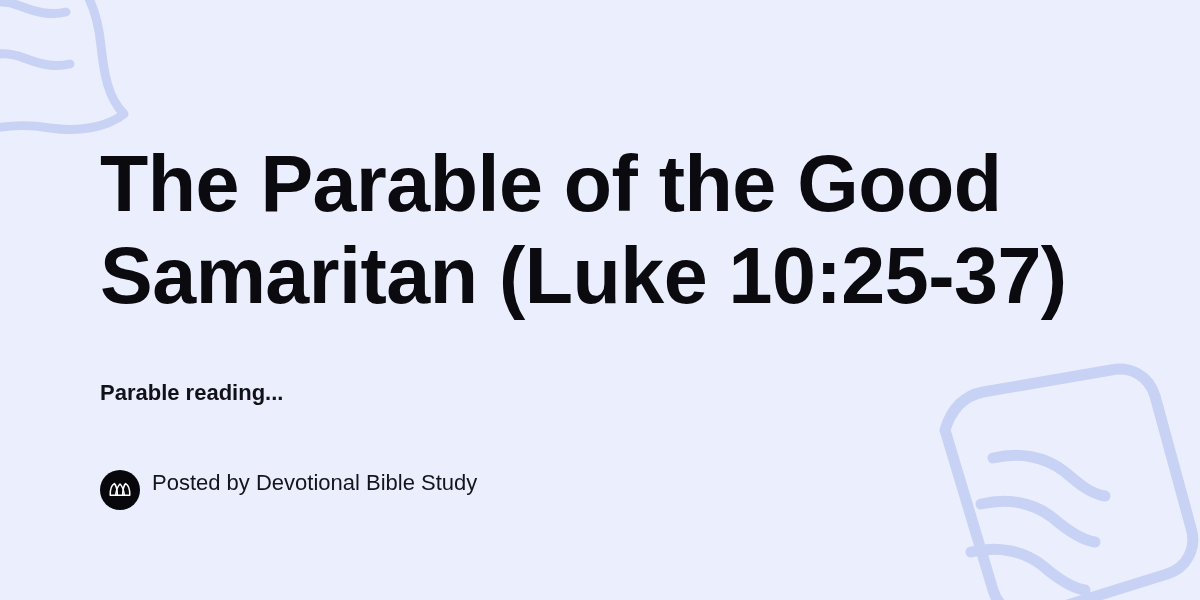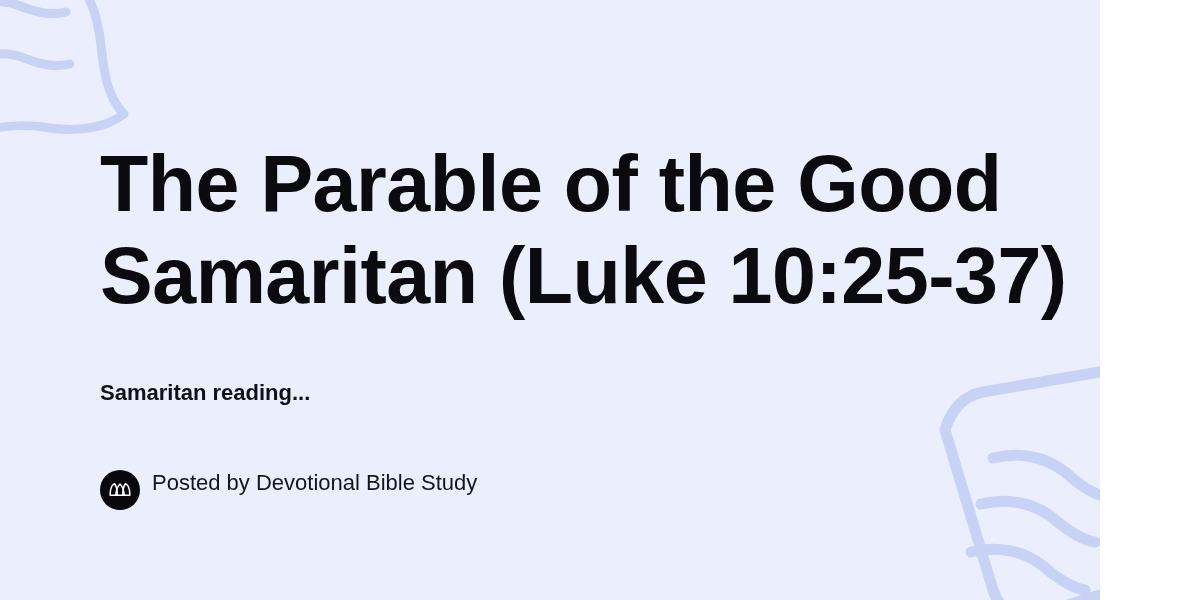--- a/index.html
+++ b/index.html
@@ -7,21 +7,21 @@
     padding: 0;
   }
   body {
     width: 1200px;
     height: 600px;
     overflow: hidden;
     font-family: "Liberation Sans", sans-serif;
   }
   #card {
     position: relative;
-    width: 1100px;
+    width: 1200px;
     height: 600px;
     background: #ebeffd;
     overflow: hidden;
     box-sizing: border-box;
   }
   .deco {
     position: absolute;
     pointer-events: none;
   }
   #deco-top-left {
@@ -119,21 +119,21 @@
       <path d="M88 106 C 114 100, 140 104, 160 120 C 174 132, 186 142, 200 144"></path>
       <path d="M76 152 C 102 146, 128 150, 148 166 C 162 178, 176 188, 190 190"></path>
       <path d="M66 200 C 92 194, 118 198, 138 214 C 152 226, 166 236, 180 238"></path>
     </g>
   </svg>
 
   <div id="content">
 
     <h1 id="title">The Parable of the Good Samaritan (Luke 10:25-37)</h1>
 
-    <p id="excerpt">Samaritan reading...</p>
+    <p id="excerpt">Parable reading...</p>
 
     <div id="byline">
       <span id="avatar">
         <svg width="26" height="26" viewBox="0 0 26 26" xmlns="http://www.w3.org/2000/svg">
           <g fill="none" stroke="#ffffff" stroke-width="1.5" stroke-linecap="round" stroke-linejoin="round">
             <path d="M3.2 18.2 C 3.0 12.0, 5.0 8.0, 7.4 6.6
                      C 9.2 8.4, 10.2 12.0, 10.4 18.2 Z"></path>
             <path d="M22.8 18.2 C 23.0 12.0, 21.0 8.0, 18.6 6.6
                      C 16.8 8.4, 15.8 12.0, 15.6 18.2 Z"></path>
             <path d="M8.6 18.2 C 9.4 12.4, 11.2 8.6, 13 7.0

